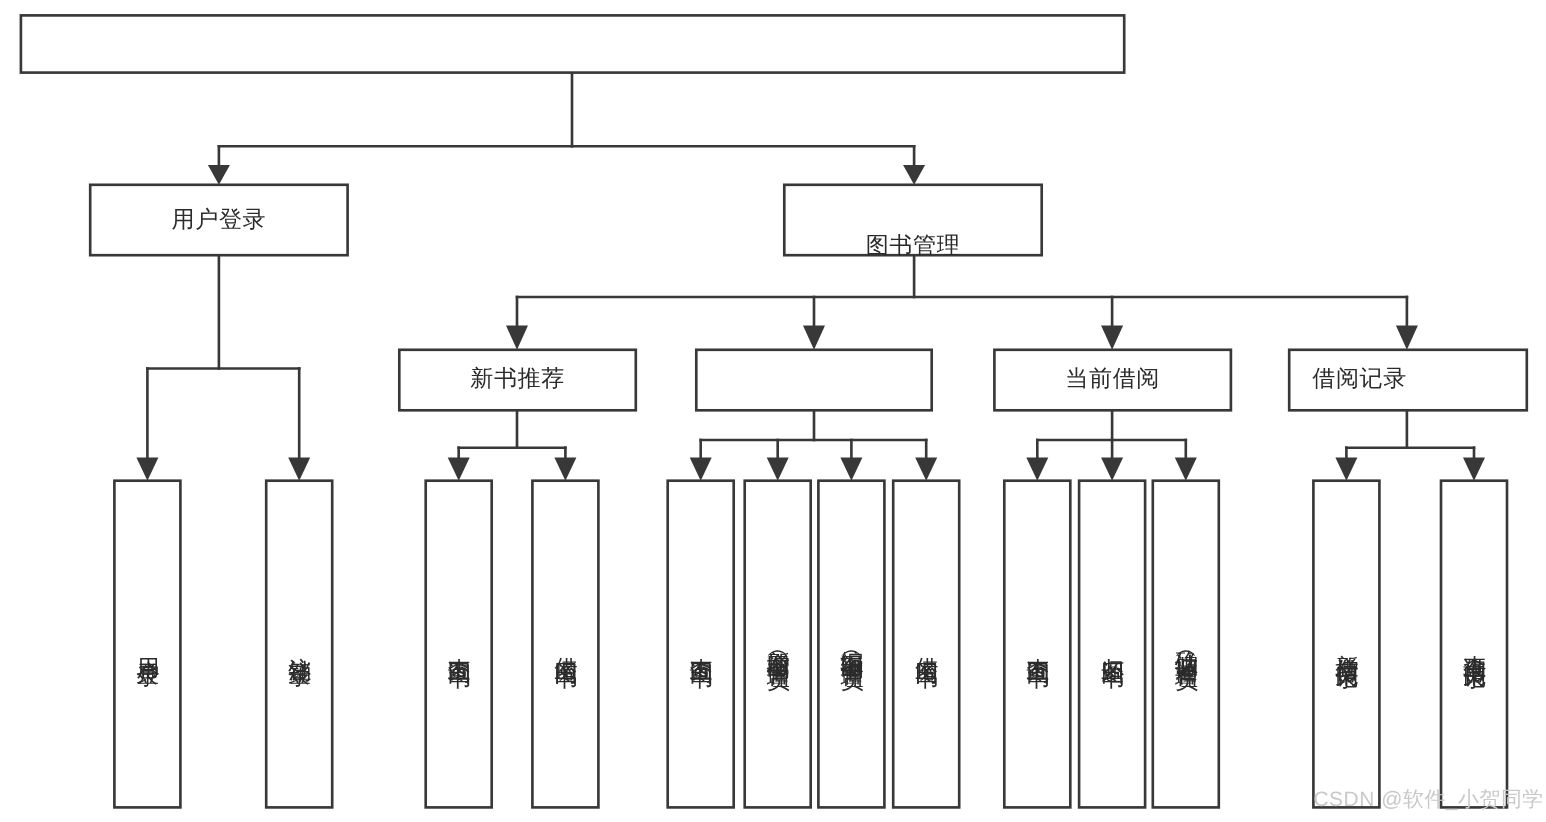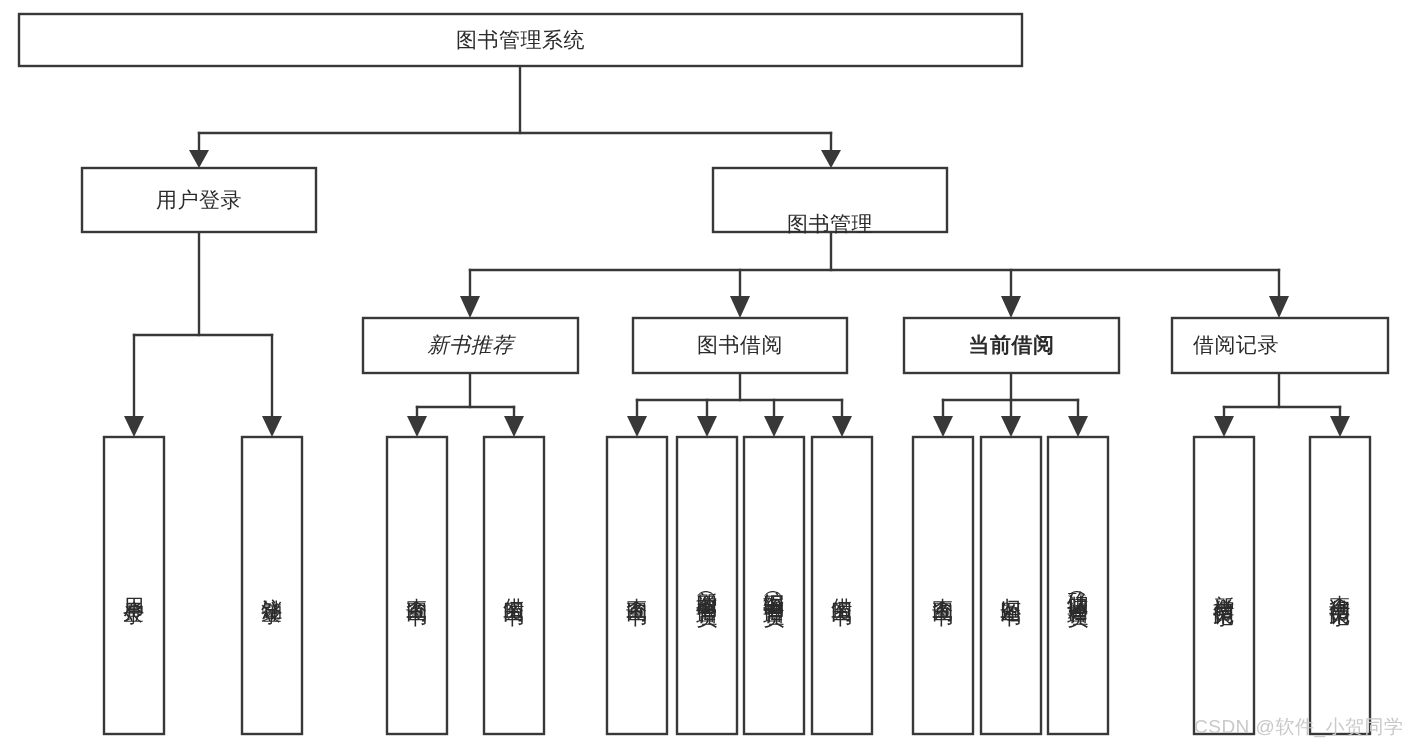--- a/index.html
+++ b/index.html
@@ -168,28 +168,26 @@
 
       <rect class="node-box" x="913" y="437" width="60" height="297"></rect>
       <rect class="node-box" x="981" y="437" width="60" height="297"></rect>
       <rect class="node-box" x="1048" y="437" width="60" height="297"></rect>
 
       <rect class="node-box" x="1194" y="437" width="60" height="297"></rect>
       <rect class="node-box" x="1310" y="437" width="60" height="297"></rect>
     </g>
   </svg>
 
-  <div class="node-label horizontal" style="left:19px; top:14px; width:1003px; height:52px;">图书管理系统</div>
 
   <div class="node-label horizontal" style="left:82px; top:168px; width:234px; height:64px;">用户登录</div>
   <div class="node-label horizontal" style="left:713px; top:168px; width:234px; height:64px;margin-top:24px;">图书管理</div>
 
-  <div class="node-label horizontal" style="left:363px; top:318px; width:215px; height:55px;font-style:italic;">新书推荐</div>
-  <div class="node-label horizontal" style="left:633px; top:318px; width:214px; height:55px;">图书借阅</div>
-  <div class="node-label horizontal" style="left:904px; top:318px; width:215px; height:55px;font-weight:bold;">当前借阅</div>
+  <div class="node-label horizontal" style="left:363px; top:318px; width:215px; height:55px;">新书推荐</div>
+  <div class="node-label horizontal" style="left:904px; top:318px; width:215px; height:55px;">当前借阅</div>
   <div class="node-label horizontal" style="left:1128px; top:318px; width:216px; height:55px;">借阅记录</div>
 
   <div class="node-label vertical" style="left:104px; top:437px; width:60px; height:297px;">用户登录</div>
   <div class="node-label vertical" style="left:242px; top:437px; width:60px; height:297px;">注销登录</div>
 
   <div class="node-label vertical" style="left:387px; top:437px; width:60px; height:297px;">查询图书</div>
   <div class="node-label vertical" style="left:484px; top:437px; width:60px; height:297px;">借阅图书</div>
 
   <div class="node-label vertical" style="left:607px; top:437px; width:60px; height:297px;">查询图书</div>
   <div class="node-label vertical" style="left:677px; top:437px; width:60px; height:297px;">新增图书（管理员）</div>

